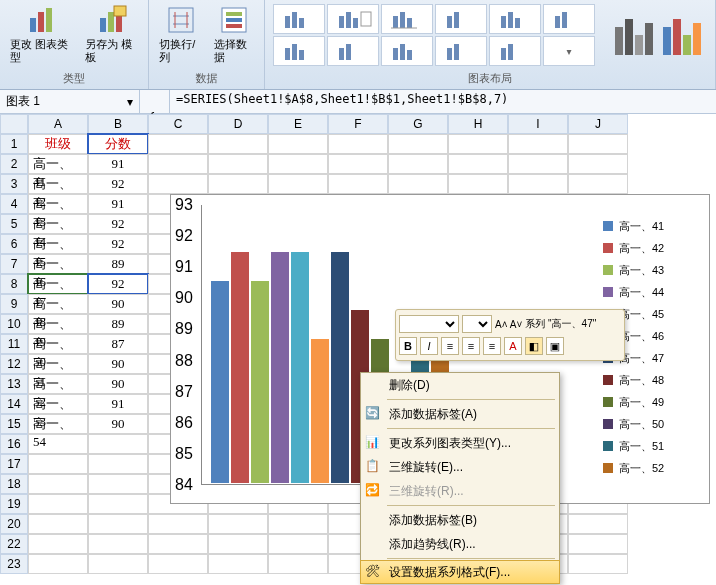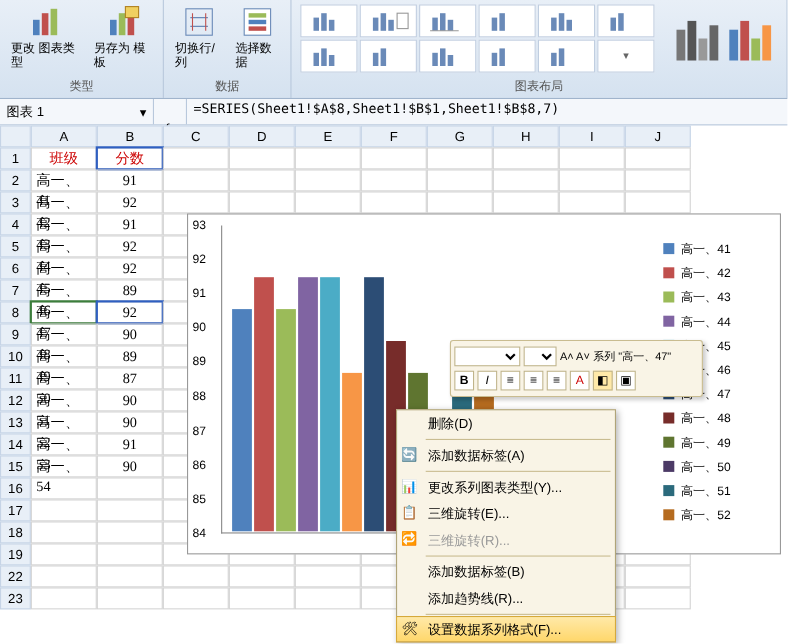--- a/index.html
+++ b/index.html
@@ -34,29 +34,29 @@
 .rowh { width: 28px; height: 20px; background: #e8eff7; border: 1px solid #c6d4e6; text-align: center; font-size: 12px; line-height: 18px; }
 .cell { width: 60px; height: 20px; border: 1px solid #d4d4d4; padding: 0 4px; font-size: 13px; line-height: 18px; font-family: SimSun; }
 .cell.header { color: #c00; text-align: center; }
 .cell.num { text-align: center; }
 .selA { outline: 2px solid #3b7e3b; outline-offset: -1px; }
 .selB { outline: 2px solid #2f5fc1; outline-offset: -1px; }
 
 
 .chart { position: absolute; left: 170px; top: 80px; width: 540px; height: 310px; background: #fff; border: 1px solid #999; }
 .plot { position: absolute; left: 30px; top: 10px; width: 330px; height: 280px; border-left: 1px solid #888; border-bottom: 1px solid #888; }
-.ytick { position: absolute; left: 4px; font-size: 11px; transform: translateY(-50%); }
+.ytick { position: absolute; left: 4px; font-size: 16px; transform: translateY(-50%); }
 .bars { position: absolute; left: 40px; top: 10px; bottom: 20px; width: 310px; display: flex; align-items: flex-end; }
 .bar { width: 18px; margin-right: 2px; }
 .legend { position: absolute; right: 6px; top: 20px; width: 100px; }
 .legend-item { display: flex; align-items: center; gap: 6px; font-size: 11px; height: 22px; }
 .legend-item i { width: 10px; height: 10px; display: block; }
 
 
-.minitb { position: absolute; left: 409px; top: 195px; background: #f9f4e6; border: 1px solid #c9bc90; border-radius: 3px; padding: 3px; box-shadow: 2px 2px 4px rgba(0,0,0,.2); width: 230px; }
+.minitb { position: absolute; left: 395px; top: 195px; background: #f9f4e6; border: 1px solid #c9bc90; border-radius: 3px; padding: 3px; box-shadow: 2px 2px 4px rgba(0,0,0,.2); width: 230px; }
 .minitb .r { display: flex; align-items: center; gap: 3px; height: 22px; }
 .minitb select,.minitb .b { font-size: 11px; border: 1px solid #c0b48a; background: #fff; height: 18px; }
 .minitb .b { width: 18px; text-align: center; line-height: 16px; }
 
 
 .ctxmenu { position: absolute; left: 360px; top: 258px; width: 200px; background: #f9f4e6; border: 1px solid #b0a478; box-shadow: 2px 2px 6px rgba(0,0,0,.3); }
 .ctxmenu .mi { display: flex; align-items: center; height: 24px; padding: 0 8px 0 28px; font-size: 12px; position: relative; }
 .ctxmenu .mi.disabled { color: #999; }
 .ctxmenu .mi.hover { background: linear-gradient(#ffe9a8,#ffd76b); border: 1px solid #d6a93a; margin: -1px; }
 .ctxmenu .sep { height: 1px; background: #c9bc90; margin: 2px 4px 2px 26px; }
@@ -475,20 +475,33 @@
         <div class="cell"></div>
         <div class="cell"></div>
         <div class="cell"></div>
         <div class="cell"></div>
         <div class="cell"></div>
         <div class="cell"></div>
         <div class="cell"></div>
       </div>
       <div class="row">
         <div class="rowh">19</div>
+        <div class="cell"></div>
+        <div class="cell"></div>
+        <div class="cell"></div>
+        <div class="cell"></div>
+        <div class="cell"></div>
+        <div class="cell"></div>
+        <div class="cell"></div>
+        <div class="cell"></div>
+        <div class="cell"></div>
+        <div class="cell"></div>
+      </div>
+      <div class="row">
+        <div class="rowh">20</div>
         <div class="cell"></div>
         <div class="cell"></div>
         <div class="cell"></div>
         <div class="cell"></div>
         <div class="cell"></div>
         <div class="cell"></div>
         <div class="cell"></div>
         <div class="cell"></div>
         <div class="cell"></div>
         <div class="cell"></div>

